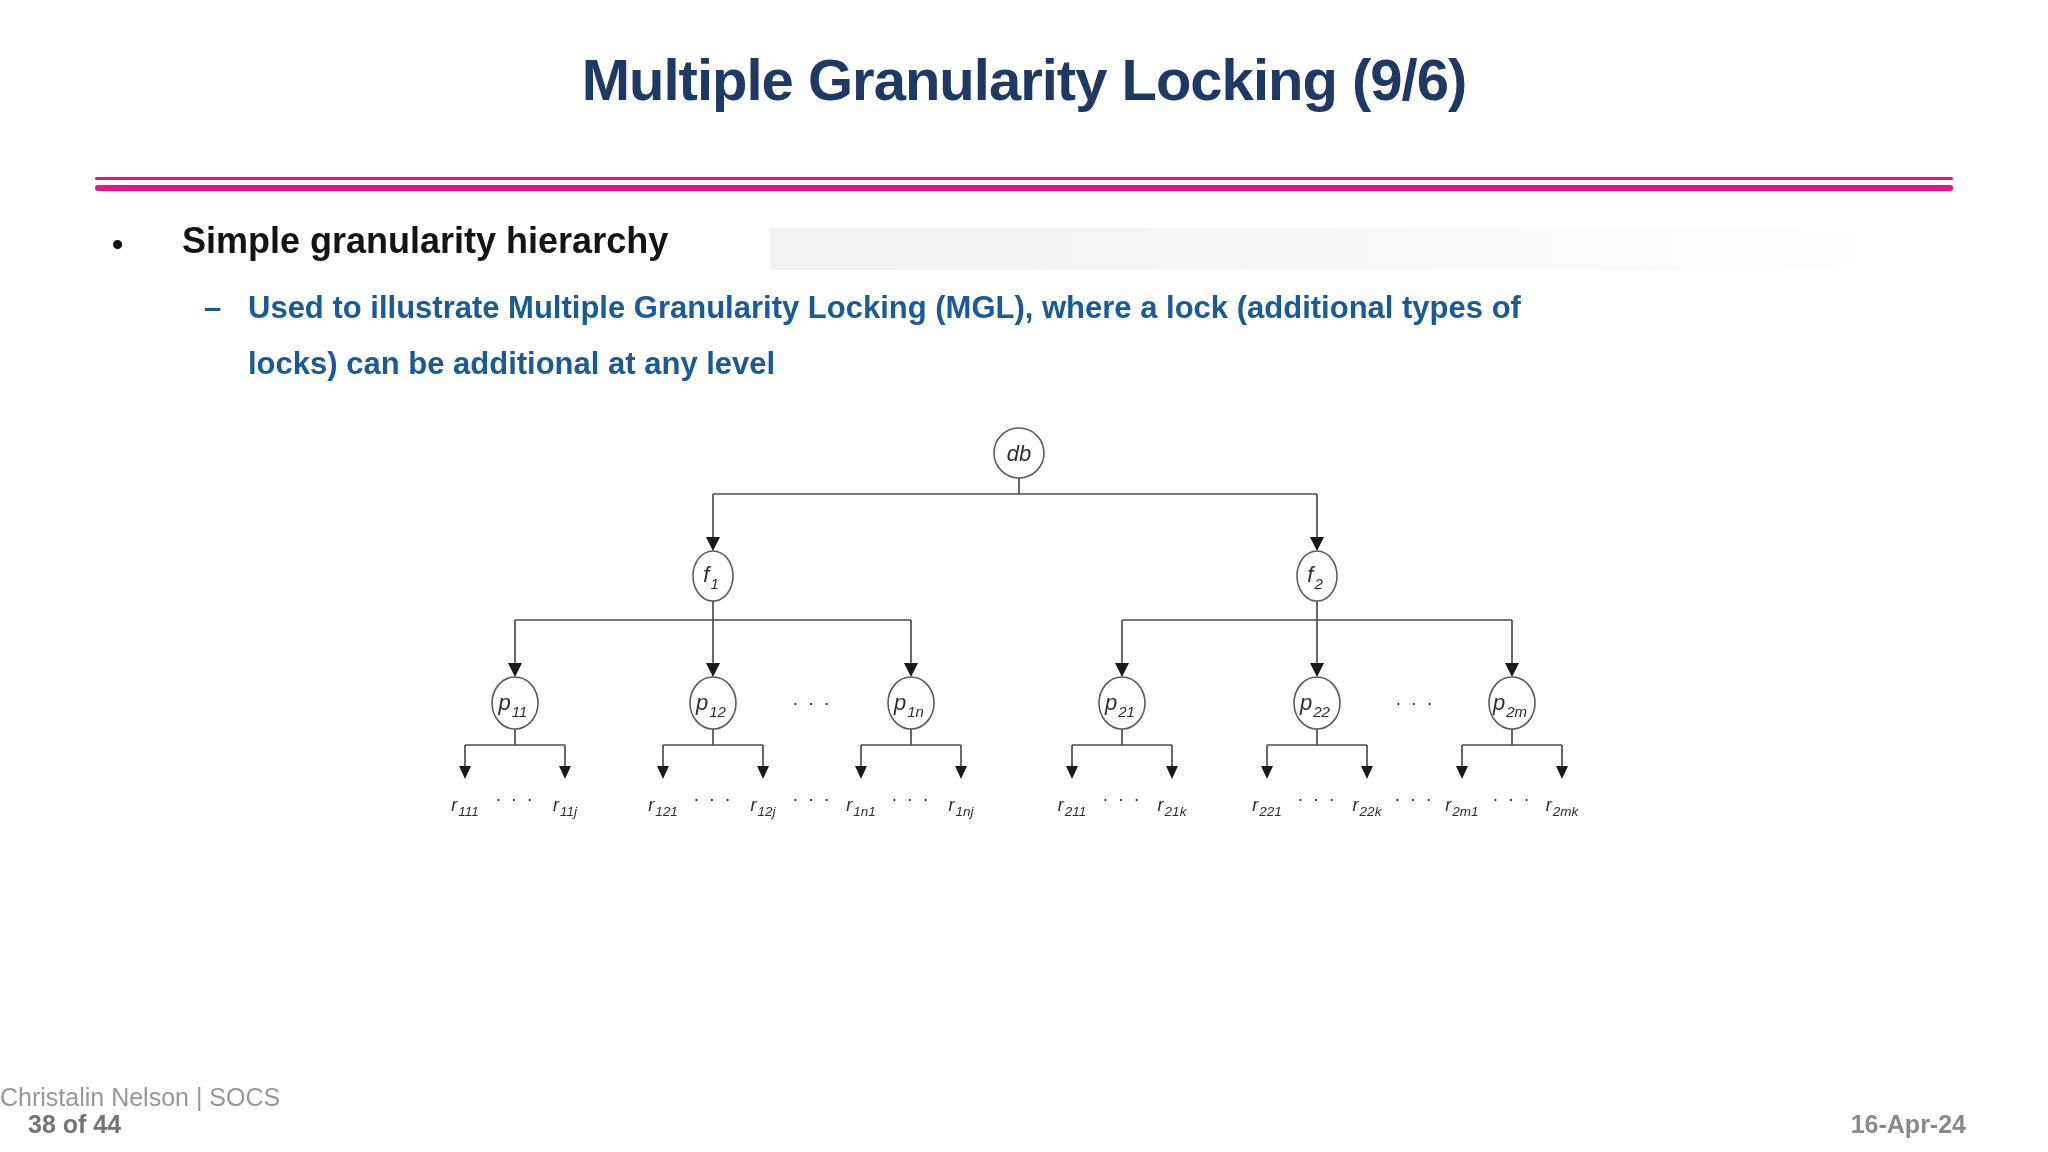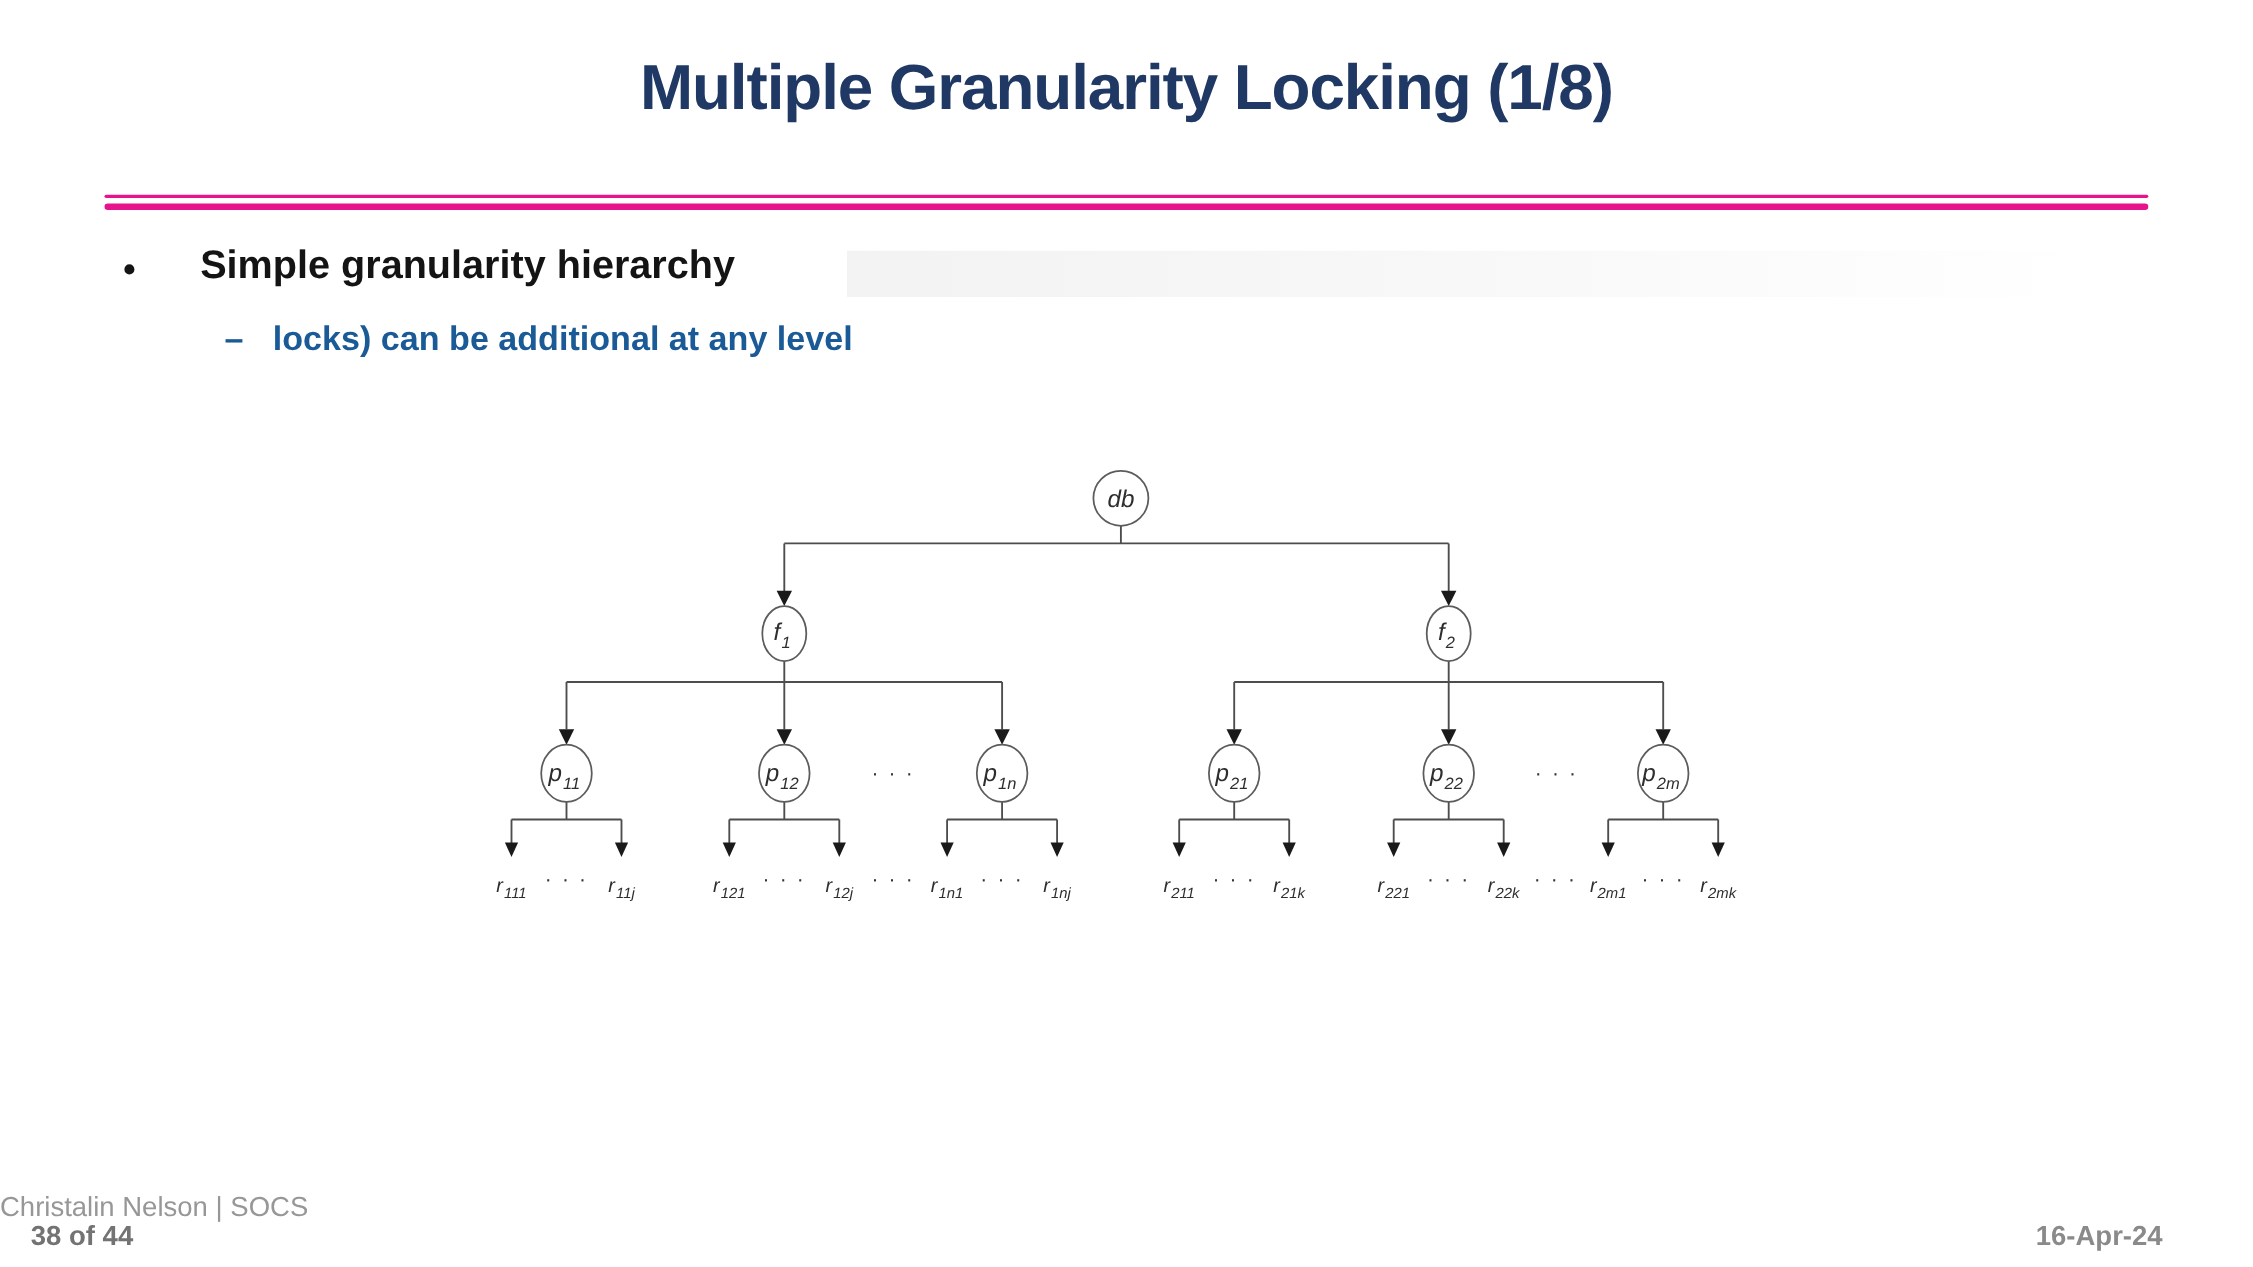--- a/index.html
+++ b/index.html
@@ -51,33 +51,34 @@
   .nsub{font-size:15px;}
   .lmain{font-size:18px;}
   .lsub{font-size:13.5px;}
   .dots{font-family:"Liberation Sans",sans-serif;font-size:19px;fill:#333333;text-anchor:middle;letter-spacing:2px;}
 </style>
 </head>
 <body>
 
 <div class="slide">
 
-  <div class="title">Multiple Granularity Locking (1/8)</div>
+  <div class="title">Multiple Granularity Locking (9/6)</div>
 
   <div class="rule rule-thin"></div>
   <div class="rule rule-thick"></div>
 
   <div class="highlight-band"></div>
 
   <div class="bullet-dot">•</div>
   <div class="bullet-text">Simple granularity hierarchy</div>
 
   <div class="sub-bullet">
     <div class="dash">–</div>
     <div class="lines">
+      <div>Used to illustrate Multiple Granularity Locking (MGL), where a lock (additional types of</div>
       <div>locks) can be additional at any level</div>
     </div>
   </div>
 
   <svg class="tree-svg" width="1190" height="430" viewBox="420 408 1190 430" xmlns="http://www.w3.org/2000/svg">
 
     <path class="edge" d="M1019 478 L1019 494 M713 494 L1317 494 M713 494 L713 538 M1317 494 L1317 538"></path>
     <path class="arrow" d="M706 537 L720 537 L713 551 Z"></path>
     <path class="arrow" d="M1310 537 L1324 537 L1317 551 Z"></path>
 

